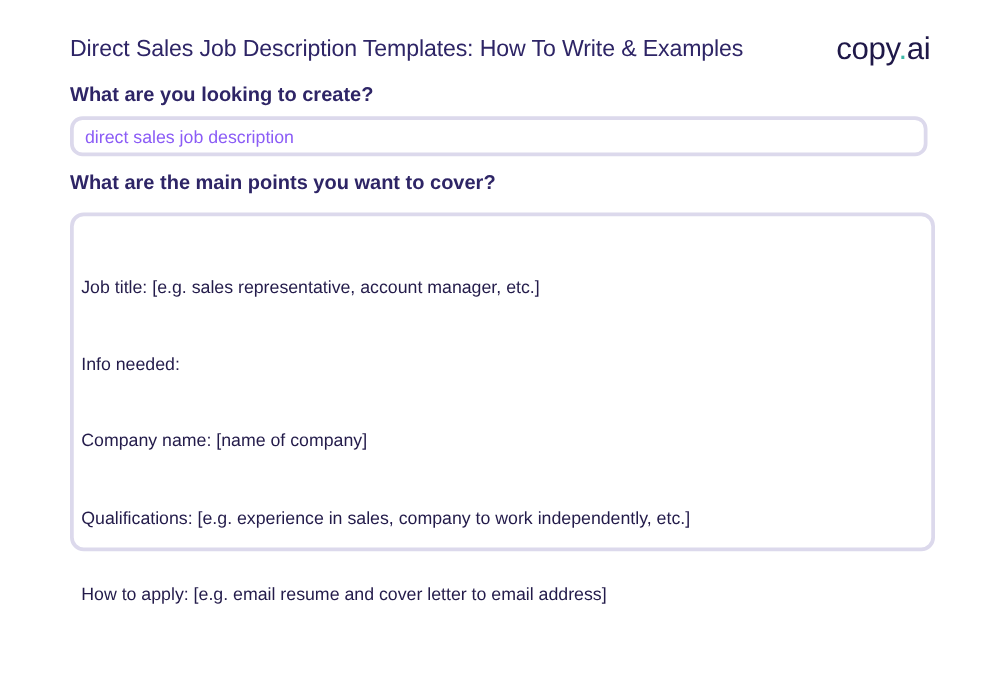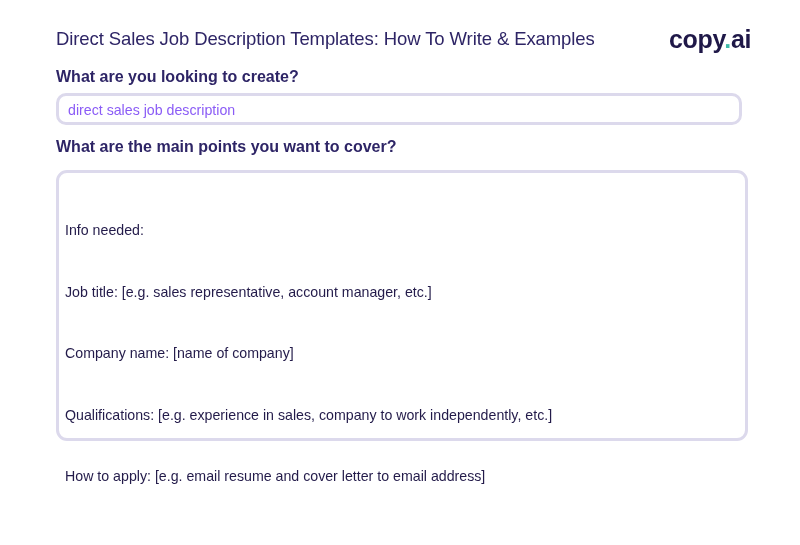--- a/index.html
+++ b/index.html
@@ -6,21 +6,21 @@
   body {
     width: 800px; height: 545px; background: #ffffff; position: relative; overflow: hidden;
     font-family: "Liberation Sans", "DejaVu Sans", sans-serif; color: #231b4a;
   }
   .title {
     position: absolute; left: 56px; top: 28px;
     font-size: 18.5px; font-weight: normal; color: #2e2566; letter-spacing: -0.1px;
   }
   .logo {
     position: absolute; left: 669px; top: 25px;
-    font-size: 25px; font-weight: bold; color: #1f1848; letter-spacing: -0.3px;
+    font-size: 25px; font-weight: normal; color: #1f1848; letter-spacing: -0.3px;
   }
   .logo .dot { color: #3fb9a8; }
   .label {
     position: absolute; left: 56px;
     font-size: 16px; font-weight: bold; color: #2e2566;
   }
   .lbl1 { top: 68px; }
   .lbl2 { top: 138px; }
   .input-box {
     position: absolute; left: 56px; top: 93px; width: 686px; height: 32px;
@@ -49,22 +49,22 @@
 <div class="label lbl1">What are you looking to create?</div>
 
 <div class="input-box">
   <div class="input-text">direct sales job description</div>
 </div>
 
 <div class="label lbl2">What are the main points you want to cover?</div>
 
 <div class="textarea-box">
   <div class="lines">
+    <div class="line">Job title: [e.g. sales representative, account manager, etc.]</div>
     <div class="line">Info needed:</div>
-    <div class="line">Job title: [e.g. sales representative, account manager, etc.]</div>
     <div class="line">Company name: [name of company]</div>
     <div class="line">Qualifications: [e.g. experience in sales, company to work independently, etc.]</div>
     <div class="line">How to apply: [e.g. email resume and cover letter to email address]</div>
     
     
     
     
     
     
   </div>

